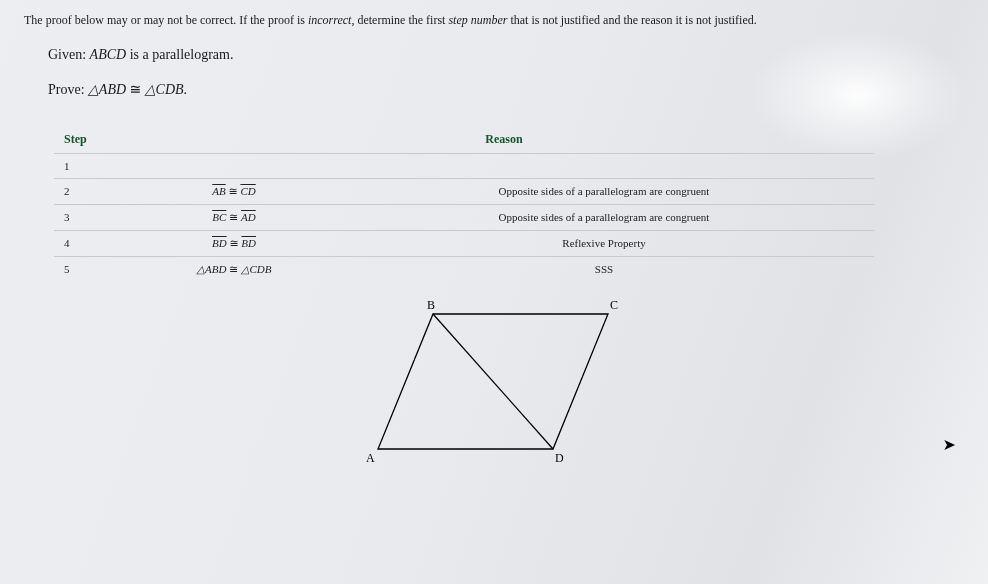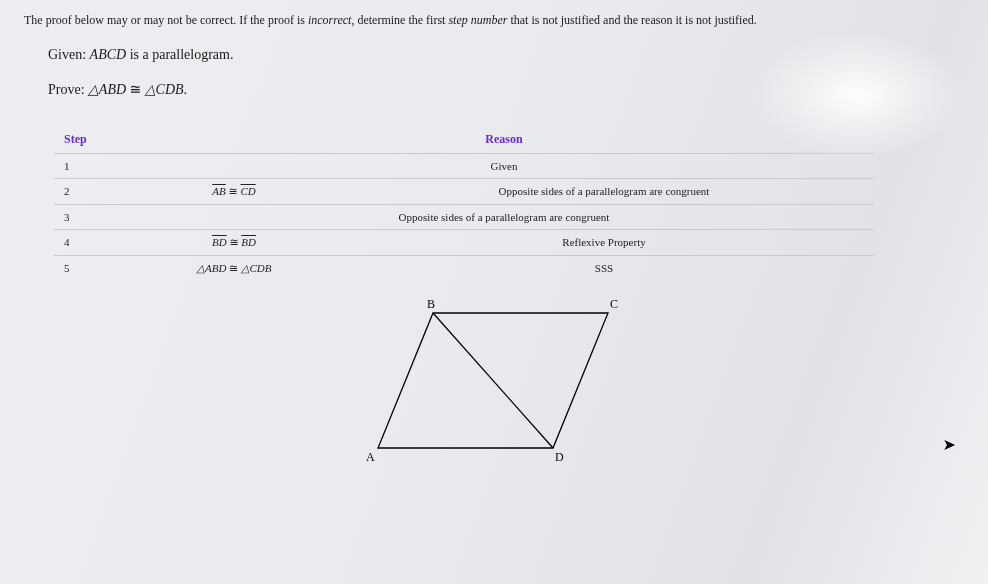--- a/index.html
+++ b/index.html
@@ -45,21 +45,21 @@
 .proof-table {
   margin-top: 28px;
   margin-left: 30px;
   width: 820px;
   font-family: Georgia, serif;
 }
 .proof-table .hdr {
   display: flex;
   font-weight: bold;
   font-size: 12px;
-  color: #6d28d9;
+  color: #14532d;
   padding: 6px 0;
 }
 .proof-table .row {
   display: flex;
   border-top: 1px solid #c8cace;
   padding: 6px 0;
   font-size: 11px;
   color: #222;
 }
 .col-step { width: 80px; text-align: left; padding-left: 10px;}
@@ -100,29 +100,29 @@
 </div>
 
 <div class="proof-table">
   <div class="hdr">
     <div class="col-step">Step</div>
     <div class="col-reason">Reason</div>
   </div>
   <div id="rows-target">
       <div class="row">
         <div class="col-step">1</div>
-        <div class="col-reason">Given</div>
       </div>
       <div class="row">
         <div class="col-step">2</div>
         <div class="col-statement"><span class="overline">AB</span> ≅ <span class="overline">CD</span></div>
         <div class="col-reason">Opposite sides of a parallelogram are congruent</div>
       </div>
       <div class="row">
         <div class="col-step">3</div>
+        <div class="col-statement"><span class="overline">BC</span> ≅ <span class="overline">AD</span></div>
         <div class="col-reason">Opposite sides of a parallelogram are congruent</div>
       </div>
       <div class="row">
         <div class="col-step">4</div>
         <div class="col-statement"><span class="overline">BD</span> ≅ <span class="overline">BD</span></div>
         <div class="col-reason">Reflexive Property</div>
       </div>
       <div class="row">
         <div class="col-step">5</div>
         <div class="col-statement"><span class="math-it">△ABD</span> ≅ <span class="math-it">△CDB</span></div>

